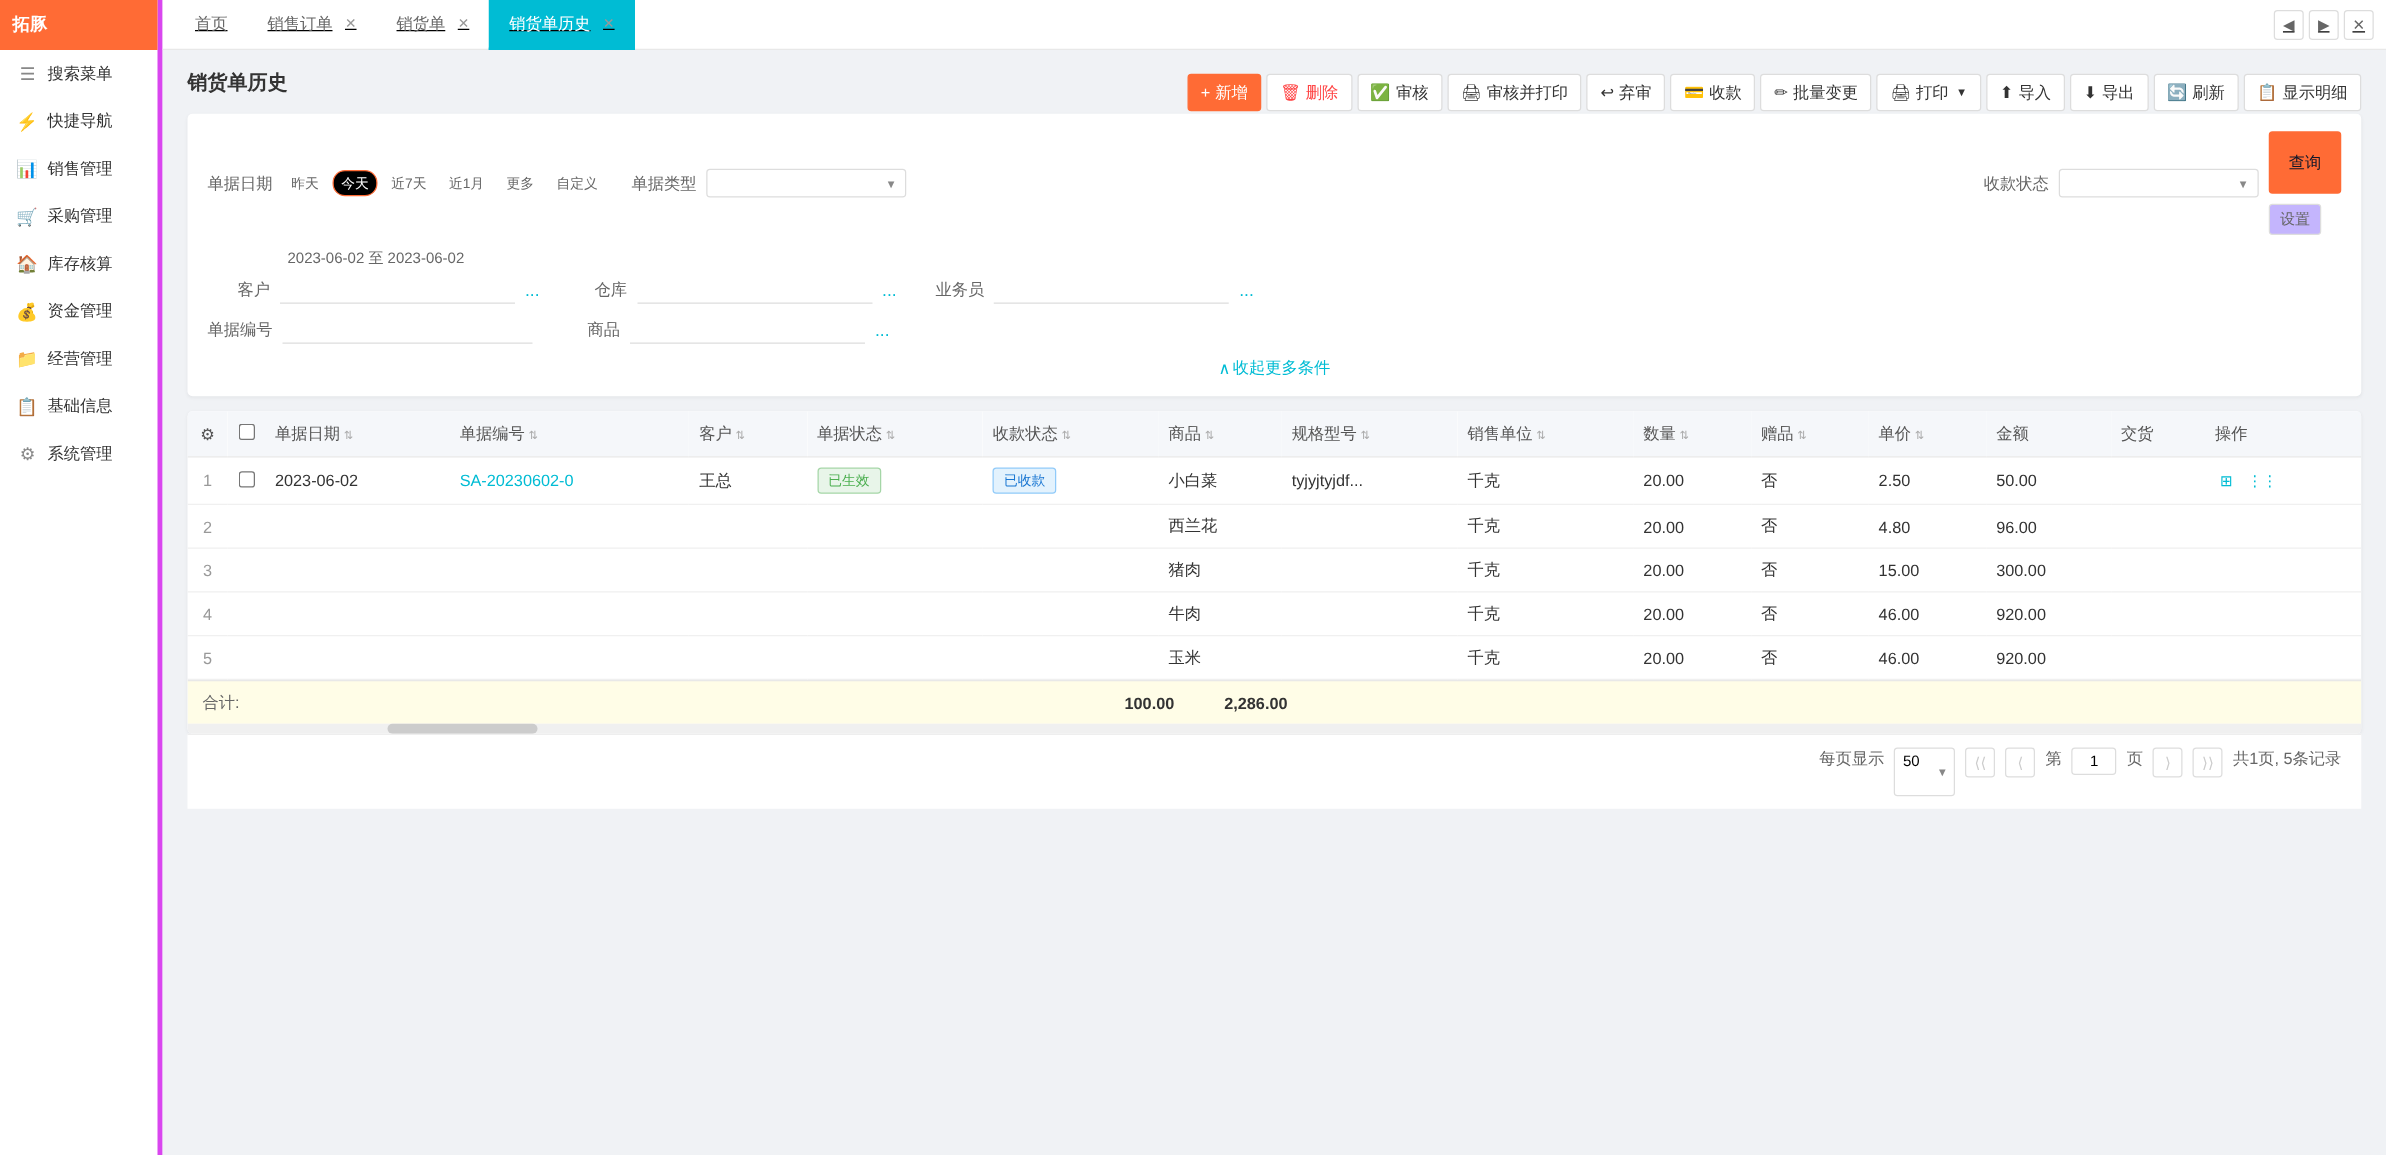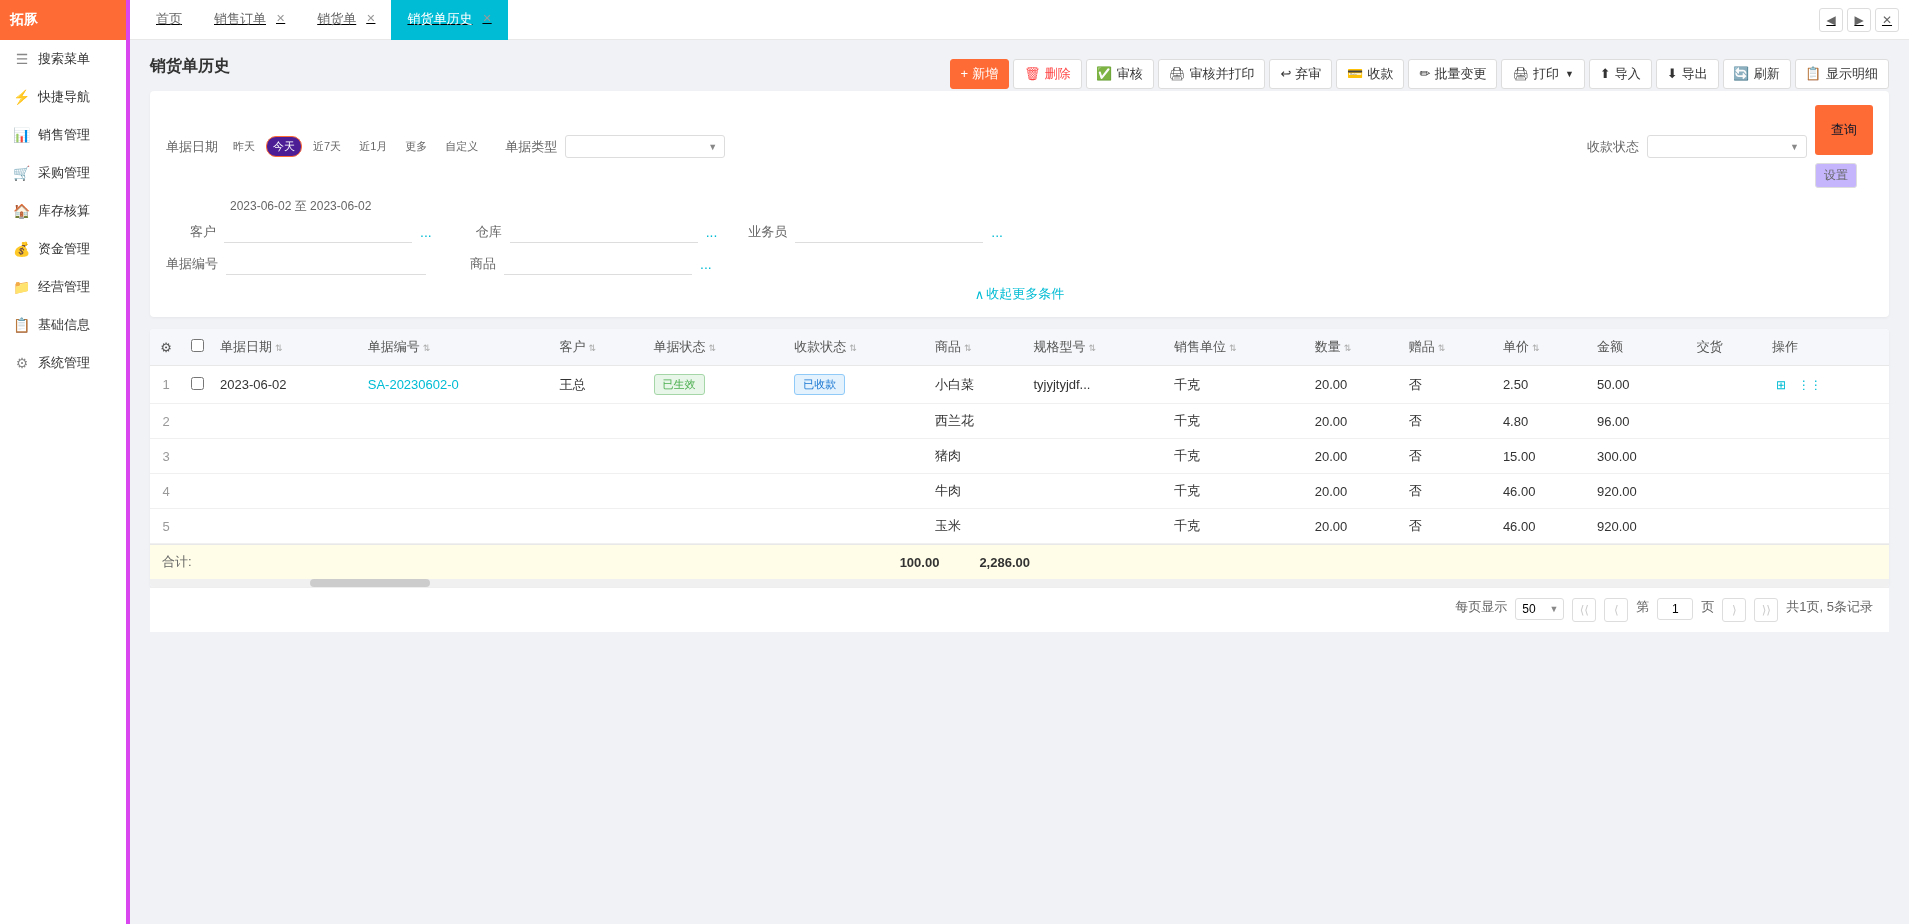--- a/index.html
+++ b/index.html
@@ -34,21 +34,21 @@
     
     .filter-panel { background: #fff; border-radius: 4px; padding: 14px 16px; margin-bottom: 12px; box-shadow: 0 1px 3px rgba(0,0,0,0.05); }
     .filter-row { display: flex; align-items: center; gap: 20px; margin-bottom: 10px; flex-wrap: wrap; }
     .filter-label { color: #666; white-space: nowrap; min-width: 50px; text-align: right; }
     .filter-input { border: none; border-bottom: 1px solid #ddd; padding: 3px 6px; min-width: 160px; outline: none; color: #333; }
     .filter-select { border: 1px solid #ddd; padding: 3px 24px 3px 6px; border-radius: 3px; outline: none; background: #fff; appearance: none; color: #333; min-width: 160px; cursor: pointer; position: relative; }
     .filter-select-wrap { position: relative; display: inline-block; }
     .filter-select-wrap::after { content: '▼'; font-size: 9px; position: absolute; right: 8px; top: 50%; transform: translateY(-50%); color: #888; pointer-events: none; }
     .date-chips { display: flex; gap: 4px; align-items: center; }
     .date-chip { padding: 2px 6px; border-radius: 10px; font-size: 11px; cursor: pointer; color: #666; border: 1px solid transparent; }
-    .date-chip.active { background: #4c1d95; color: #fff; border-color: #ff6b35; }
+    .date-chip.active { background: #000000; color: #fff; border-color: #ff6b35; }
     .date-range { color: #666; font-size: 12px; }
     .filter-more { color: #00bcd4; cursor: pointer; font-size: 12px; display: flex; align-items: center; gap: 2px; }
     .dots-btn { color: #00bcd4; cursor: pointer; font-size: 14px; }
     .query-btn { background: #ff6b35; color: #0f172a; border: none; padding: 16px 16px; border-radius: 3px; cursor: pointer; font-size: 13px; }
     .setting-btn { background: #c4b5fd; border: 1px solid #ddd; padding: 3px 8px; border-radius: 3px; cursor: pointer; font-size: 12px; color: #666; display: block; margin-top: 4px; }
 
     
     .table-container { background: #fff; border-radius: 4px; box-shadow: 0 1px 3px rgba(0,0,0,0.05); overflow: hidden; }
     table { width: 100%; border-collapse: collapse; font-size: 12px; }
     thead tr { background: #f5f7fa; }
@@ -64,21 +64,21 @@
     .status-paid { background: #e3f2fd; color: #1976d2; border: 1px solid #90caf9; }
     .op-btn { color: #00bcd4; cursor: pointer; font-size: 12px; padding: 0 4px; }
 
     
     .table-footer { background: #fffde7; padding: 8px 12px; display: flex; align-items: center; border-top: 1px solid #e8e8e8; }
     .footer-label { color: #666; margin-right: 8px; }
     .footer-val { font-weight: bold; color: #333; }
 
     
     .pagination { display: flex; align-items: flex-start; justify-content: flex-end; padding: 10px 16px; background: #fff; border-top: 1px solid #eee; gap: 8px; font-size: 12px; color: #666; }
-    .page-size-select { border: 1px solid #ddd; padding: 3px 20px 3px 6px; border-radius: 3px; font-size: 12px; appearance: none; background: #fff; cursor: pointer; }
+    .page-size-select { border: 1px solid #ddd; padding: 3px 20px 20px 6px; border-radius: 3px; font-size: 12px; appearance: none; background: #fff; cursor: pointer; }
     .page-size-wrap { position: relative; display: inline-block; }
     .page-size-wrap::after { content: '▼'; font-size: 9px; position: absolute; right: 6px; top: 50%; transform: translateY(-50%); color: #888; pointer-events: none; }
     .page-btn { width: 24px; height: 24px; display: flex; align-items: center; justify-content: center; border: 1px solid #ddd; border-radius: 3px; cursor: pointer; background: #fff; color: #666; font-size: 12px; }
     .page-btn.disabled { color: #ccc; cursor: not-allowed; }
     .page-input { width: 36px; border: 1px solid #ddd; text-align: center; padding: 3px; border-radius: 3px; font-size: 12px; }
     .gear-col { width: 32px; text-align: center; }
 
     .main-header { display: flex; align-items: center; justify-content: space-between; }
     .toolbar-right { display: flex; align-items: center; gap: 4px; }
     .filter-grid-item { display: flex; align-items: center; gap: 8px; }

